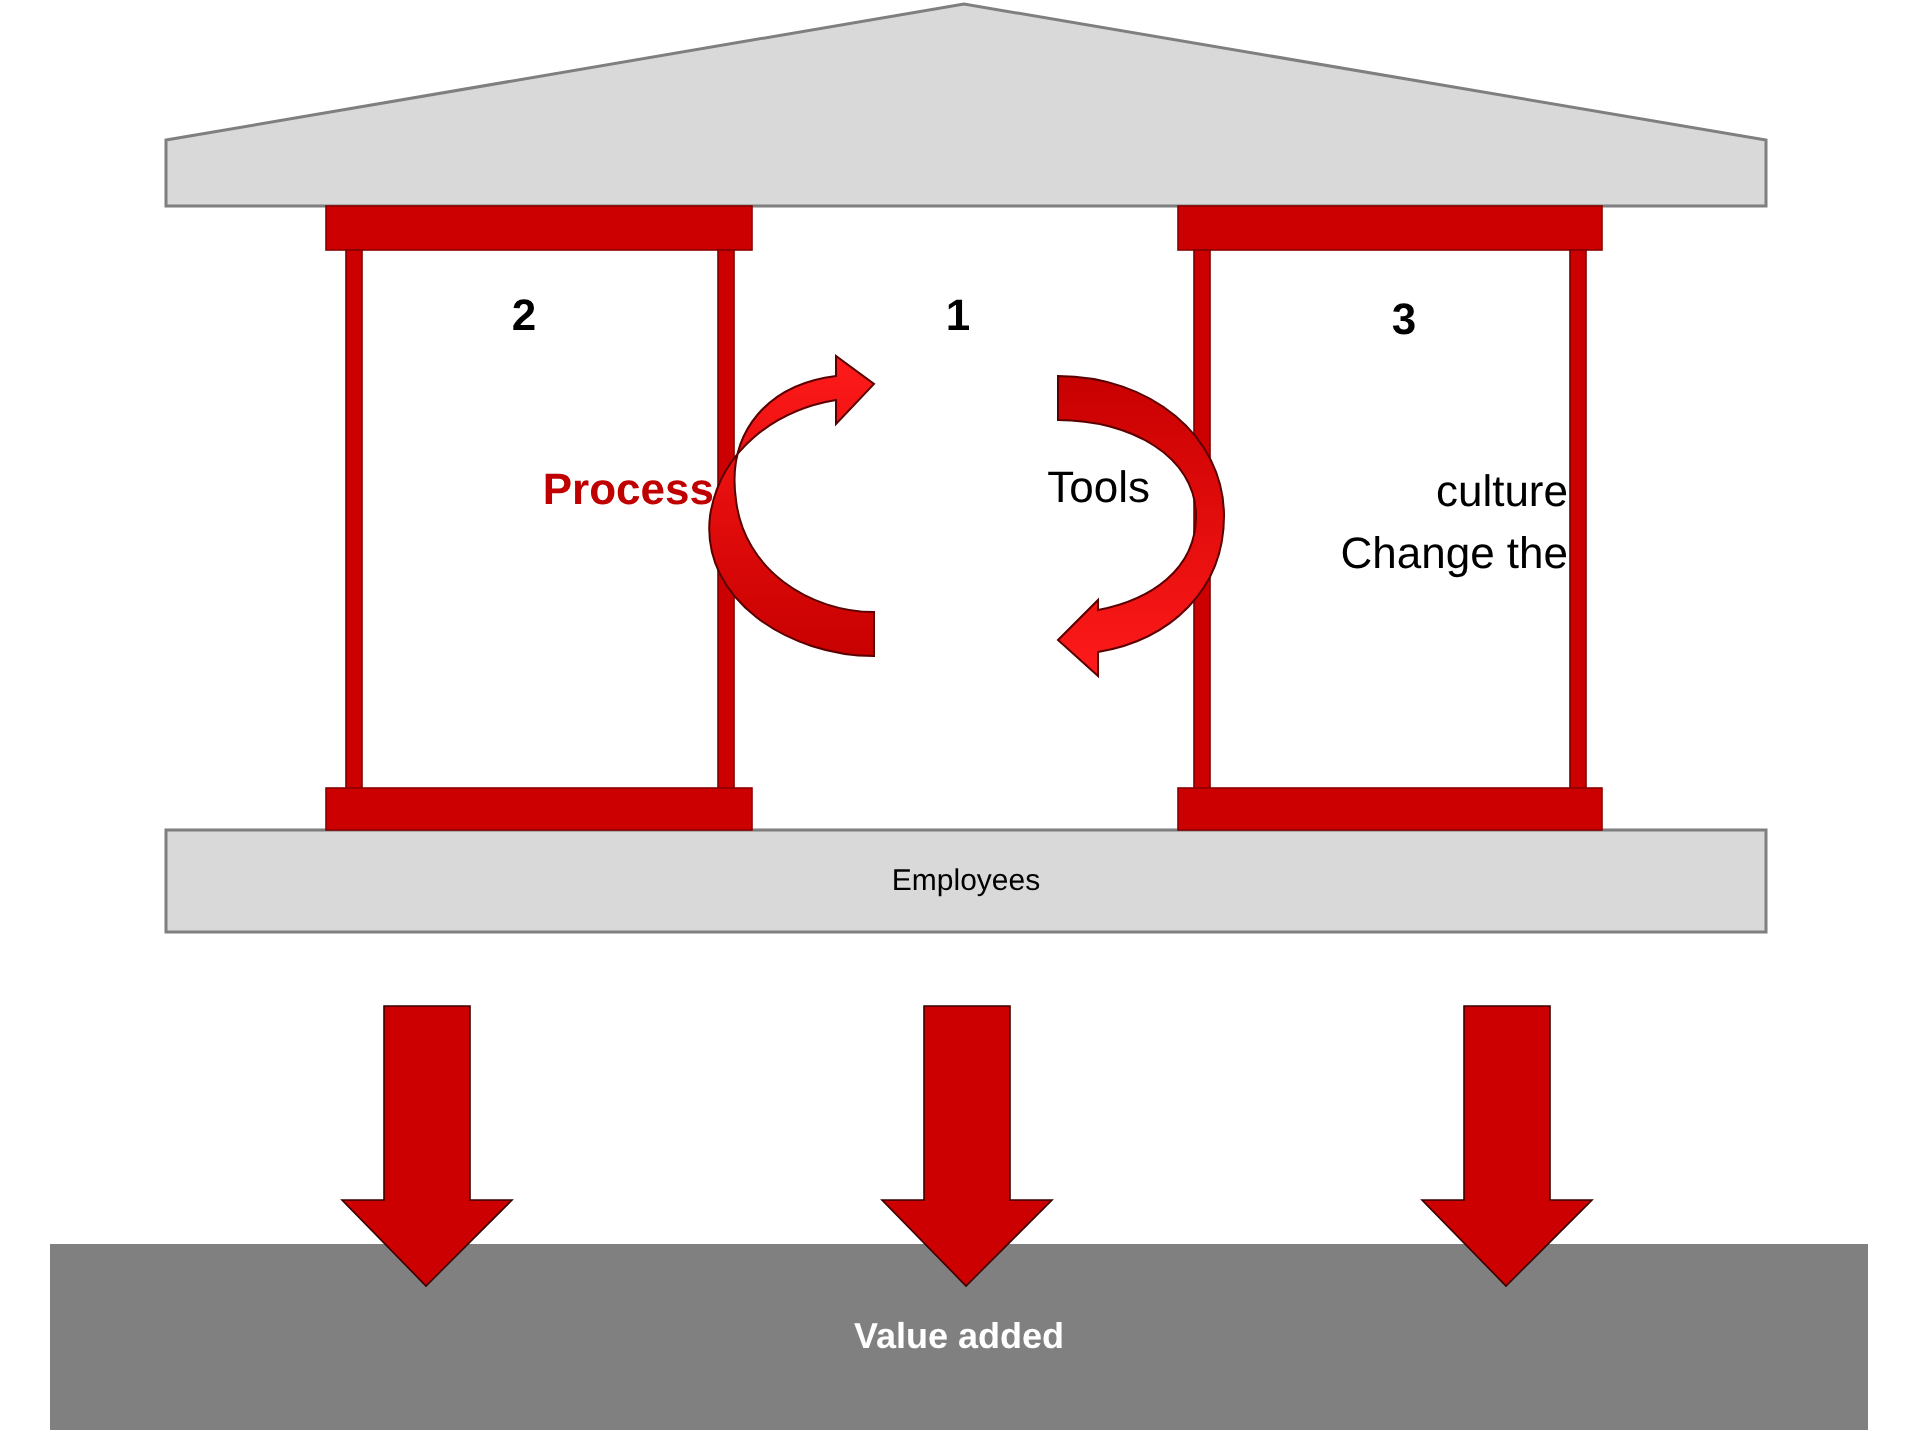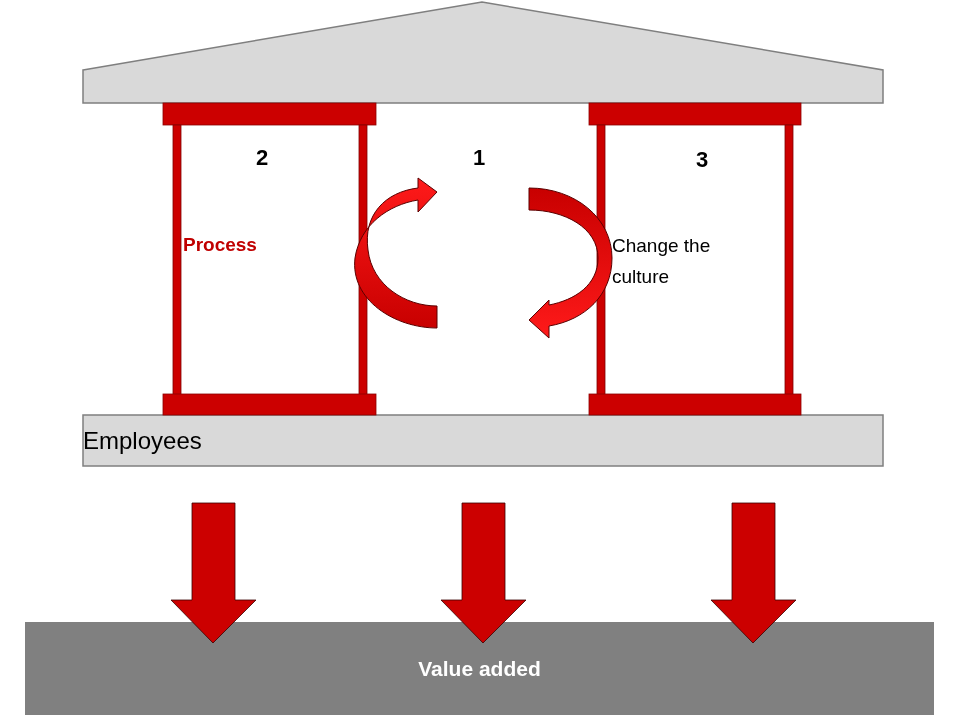--- a/index.html
+++ b/index.html
@@ -1,25 +1,25 @@
 <!DOCTYPE html>
 <html><head>
 <meta charset="utf-8">
 <style>
   html, body { margin: 0; padding: 0; background: #ffffff; }
   body { width: 960px; height: 720px; position: relative; overflow: hidden;
          font-family: "Liberation Sans", sans-serif; }
   svg.layer { position: absolute; left: 0; top: 0; }
   .pillar-num { position: absolute; font-weight: bold; font-size: 22px; color: #000; text-align: center; width: 40px; }
-  .pillar-label { position: absolute; text-align: left; font-size: 19px; line-height: 31px; color: #000; }
+  .pillar-label { position: absolute; text-align: right; font-size: 22px; line-height: 31px; color: #000; }
   .pillar-label.red { color: #c00000; font-weight: bold; }
   .base-label { position: absolute; left: 83px; top: 415px; width: 800px; height: 51px;
-                line-height: 51px; font-size: 24px; color: #000; }
+                line-height: 51px; text-align: center; font-size: 15px; color: #000; }
   .foundation-label { position: absolute; left: 25px; top: 622px; width: 909px; height: 93px;
-                      line-height: 93px; text-align: center; font-size: 21px; font-weight: bold; color: #ffffff; }
+                      line-height: 93px; text-align: center; font-size: 18px; font-weight: bold; color: #ffffff; }
 </style>
 </head>
 <body>
 
 <svg class="layer" width="960" height="720" viewBox="0 0 960 720">
 
   <polygon points="83,70 482,2 883,70 883,103 83,103" fill="#d9d9d9" stroke="#7f7f7f" stroke-width="1.5"></polygon>
 
   <rect x="83" y="415" width="800" height="51" fill="#d9d9d9" stroke="#7f7f7f" stroke-width="1.5"></rect>
 
@@ -60,21 +60,22 @@
 </svg>
 
 <div class="pillar-num" style="left:242px; top:145px;">2</div>
 <div class="pillar-num" style="left:459px; top:145px;">1</div>
 <div class="pillar-num" style="left:682px; top:147px;">3</div>
 
 <div class="pillar-label red" style="left:183px; top:229px; width:174px;">
   <div>Process</div>
 </div>
 <div class="pillar-label" style="left:405px; top:228px; width:170px;">
+  <div>Tools</div>
 </div>
 <div class="pillar-label" style="left:612px; top:230px; width:172px;">
+  <div>culture</div>
   <div>Change the</div>
-  <div>culture</div>
 </div>
 
 <div class="base-label">Employees</div>
 
 <div class="foundation-label">Value added</div>
 
 </body></html>

